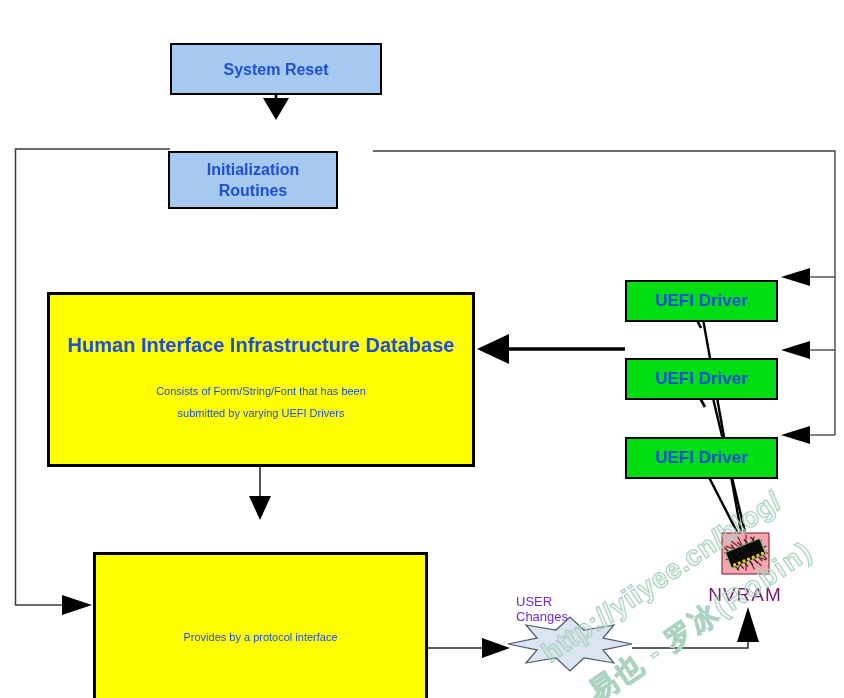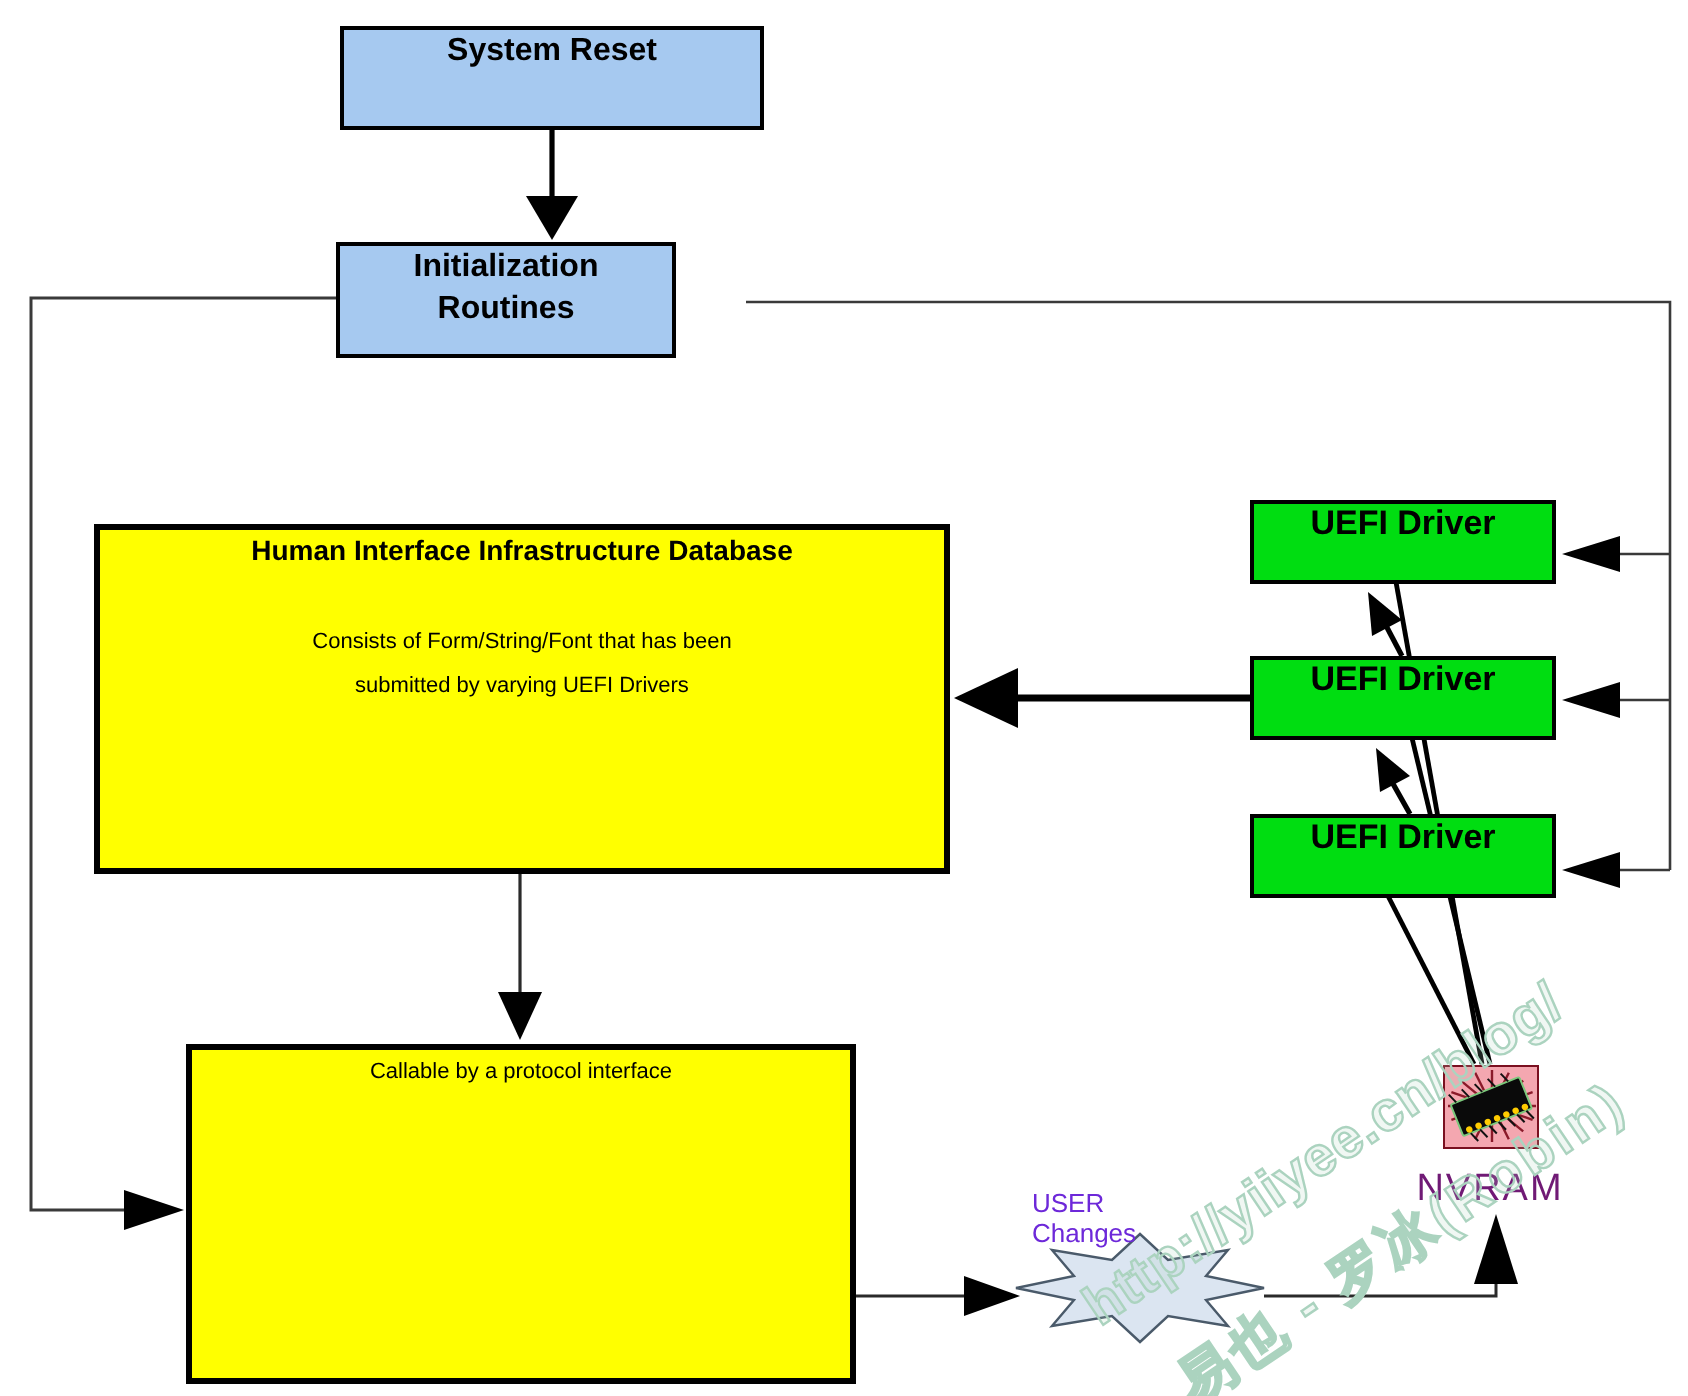--- a/index.html
+++ b/index.html
@@ -3,26 +3,26 @@
 <meta charset="utf-8">
 <style>
   html,body{margin:0;padding:0;background:#fff;}
   .canvas{
     position:relative;width:844px;height:698px;background:#ffffff;
     font-family:"Liberation Sans","DejaVu Sans",sans-serif;overflow:hidden;
   }
   .canvas svg.connectors{position:absolute;left:0;top:0;}
   .node{
     position:absolute;display:flex;flex-direction:column;align-items:center;
-    text-align:center;color:#000000;box-sizing:border-box;
+    justify-content:center;text-align:center;color:#1d4ed8;box-sizing:border-box;margin-top:30px;
   }
   .node-blue{border:2.5px solid #000;}
   .node-yellow{border:3px solid #000;}
   .node-green{border:2.5px solid #000;font-weight:bold;font-size:17px;}
-  .bold-title{font-weight:bold;font-size:14px;line-height:21px;}
+  .bold-title{font-weight:bold;font-size:20px;line-height:21px;}
   .body-text{font-size:11px;line-height:22px;}
   .blue-label{font-weight:bold;font-size:16px;line-height:21px;}
   .star-text{
     position:absolute;left:516px;top:594px;width:110px;text-align:left;
     font-size:13px;line-height:15px;color:#6d28d9;
   }
   .nvram-label{
     position:absolute;left:701px;top:584px;width:88px;text-align:center;
     font-size:19px;letter-spacing:1px;color:#701a75;
   }
@@ -126,21 +126,21 @@
     <div class="blue-label">Routines</div>
   </div>
 
   <div class="node node-yellow" style="left: 47px; top: 262px; width: 428px; height: 175px; background: rgb(255, 255, 0);">
     <div class="bold-title" style="margin-bottom:24px;">Human Interface Infrastructure Database</div>
     <div class="body-text">Consists of Form/String/Font that has been</div>
     <div class="body-text">submitted by varying UEFI Drivers</div>
   </div>
 
   <div class="node node-yellow" style="left: 93px; top: 522px; width: 335px; height: 170px; background: rgb(255, 255, 0);">
-    <div class="body-text">Callable by a protocol interface</div>
+    <div class="body-text">Provides by a protocol interface</div>
   </div>
 
   <div class="node node-green" style="left: 625px; top: 250px; width: 153px; height: 42px; background: rgb(0, 221, 17);">
     <div>UEFI Driver</div>
   </div>
   <div class="node node-green" style="left: 625px; top: 328px; width: 153px; height: 42px; background: rgb(0, 221, 17);">
     <div>UEFI Driver</div>
   </div>
   <div class="node node-green" style="left: 625px; top: 407px; width: 153px; height: 42px; background: rgb(0, 221, 17);">
     <div>UEFI Driver</div>

